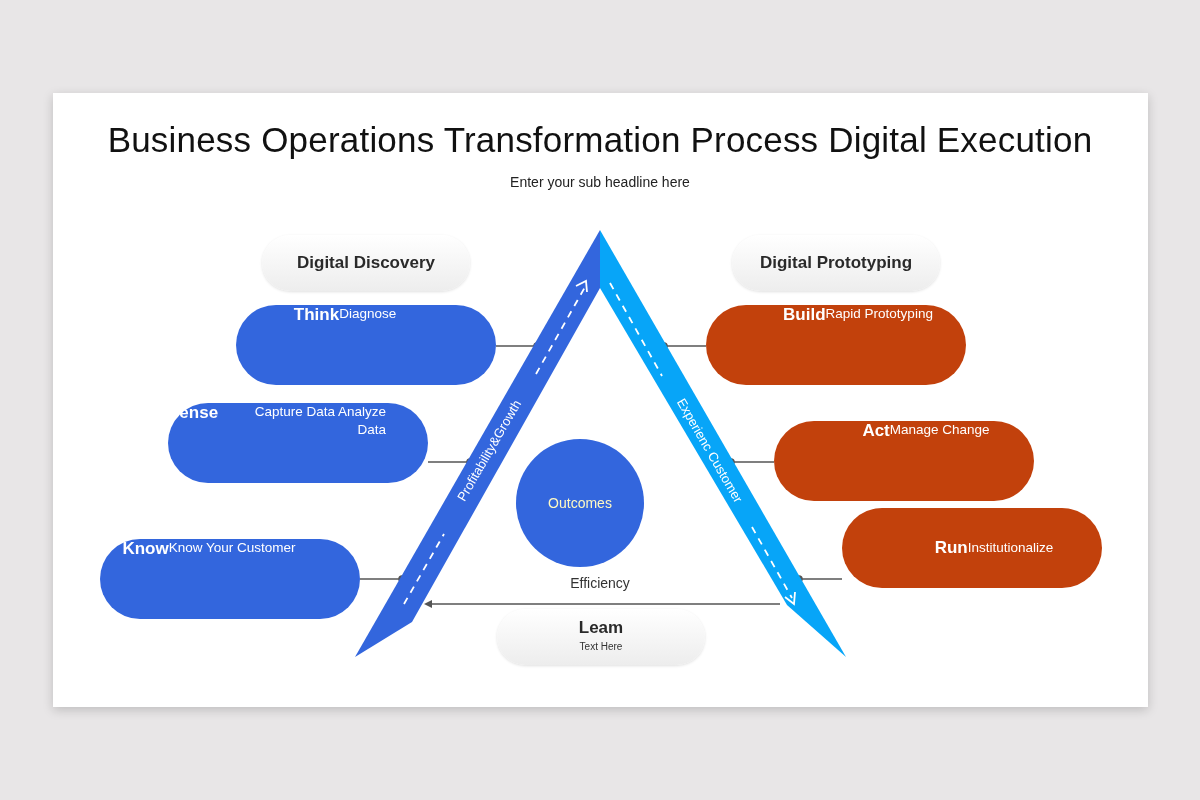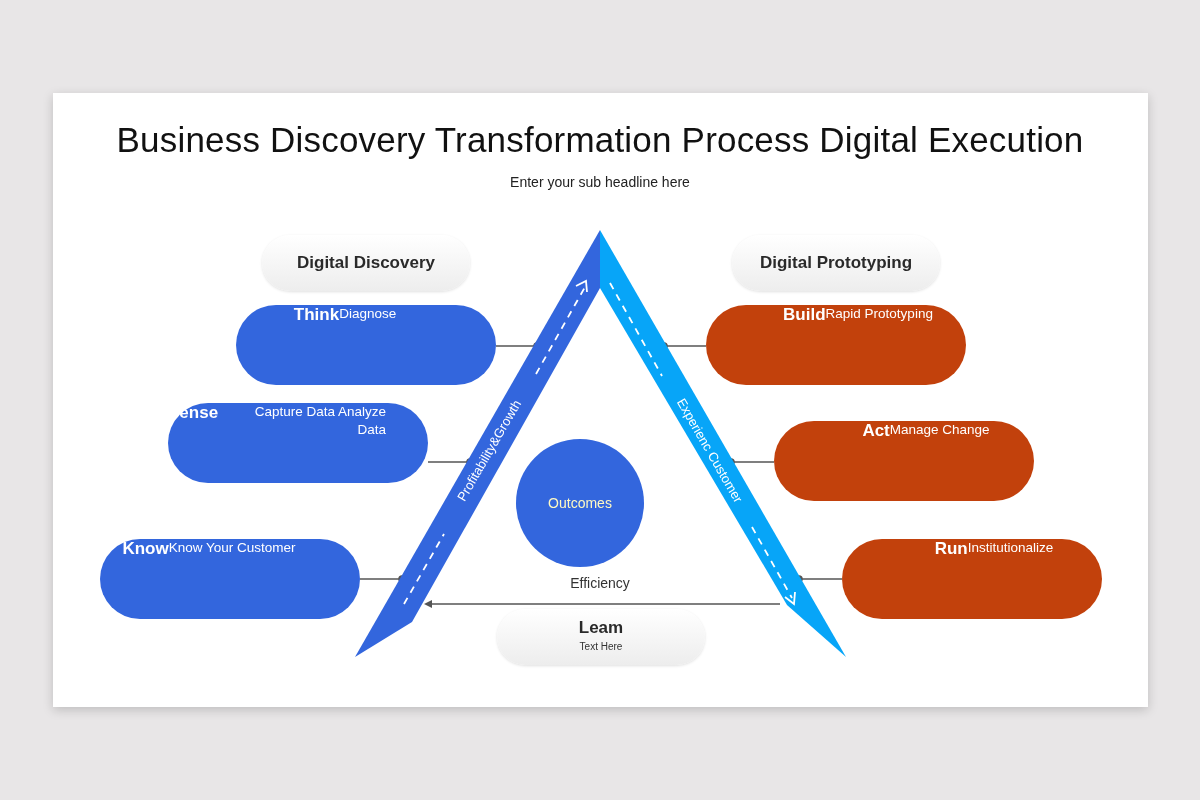--- a/index.html
+++ b/index.html
@@ -18,21 +18,21 @@
   svg.diagram { position:absolute; left:0; top:0; }
   .circle { position:absolute; left:516px; top:439px; width:128px; height:128px; border-radius:50%; background:#3366dd; color:#fef9c3; display:flex; align-items:center; justify-content:center; font-size:14px; }
   .eff { position:absolute; left:540px; top:575px; width:120px; text-align:center; font-size:14px; color:#333; }
   .rib-label { position:absolute; color:#fff; font-size:13px; white-space:nowrap; transform-origin:center center; }
 </style>
 </head>
 <body>
 
 <div class="slide"></div>
 
-<div class="title">Business Discovery Transformation Process Digital Execution</div>
+<div class="title">Business Operations Transformation Process Digital Execution</div>
 <div class="subtitle">Enter your sub headline here</div>
 
 <svg class="diagram" width="1200" height="800">
 
   <g stroke="#555" stroke-width="1.5" fill="#555">
     <line x1="496" y1="346" x2="537" y2="346"></line>
       <circle cx="537" cy="346" r="3"></circle>
     <line x1="428" y1="462" x2="470" y2="462"></line>
       <circle cx="470" cy="462" r="3"></circle>
     <line x1="360" y1="579" x2="402" y2="579"></line>
@@ -88,21 +88,21 @@
 </div>
 
 <div class="pill right" style="left:706px; top:305px; width:260px;">
   <div class="h">Build</div>
   <div class="s">Rapid Prototyping</div>
 </div>
 <div class="pill right" style="left:774px; top:421px; width:260px;">
   <div class="h">Act</div>
   <div class="s">Manage Change</div>
 </div>
-<div class="pill right" style="left:842px; top:539px; width:260px;">
+<div class="pill right" style="left:842px; top:508px; width:260px;align-items:center;">
   <div class="h">Run</div>
   <div class="s">Institutionalize</div>
 </div>
 
 <div class="circle">Outcomes</div>
 <div class="eff">Efficiency</div>
 
 <div class="gray-pill" style="left:497px; top:609px; width:208px;">
   <div class="h">Leam</div>
   <div class="s">Text Here</div>

